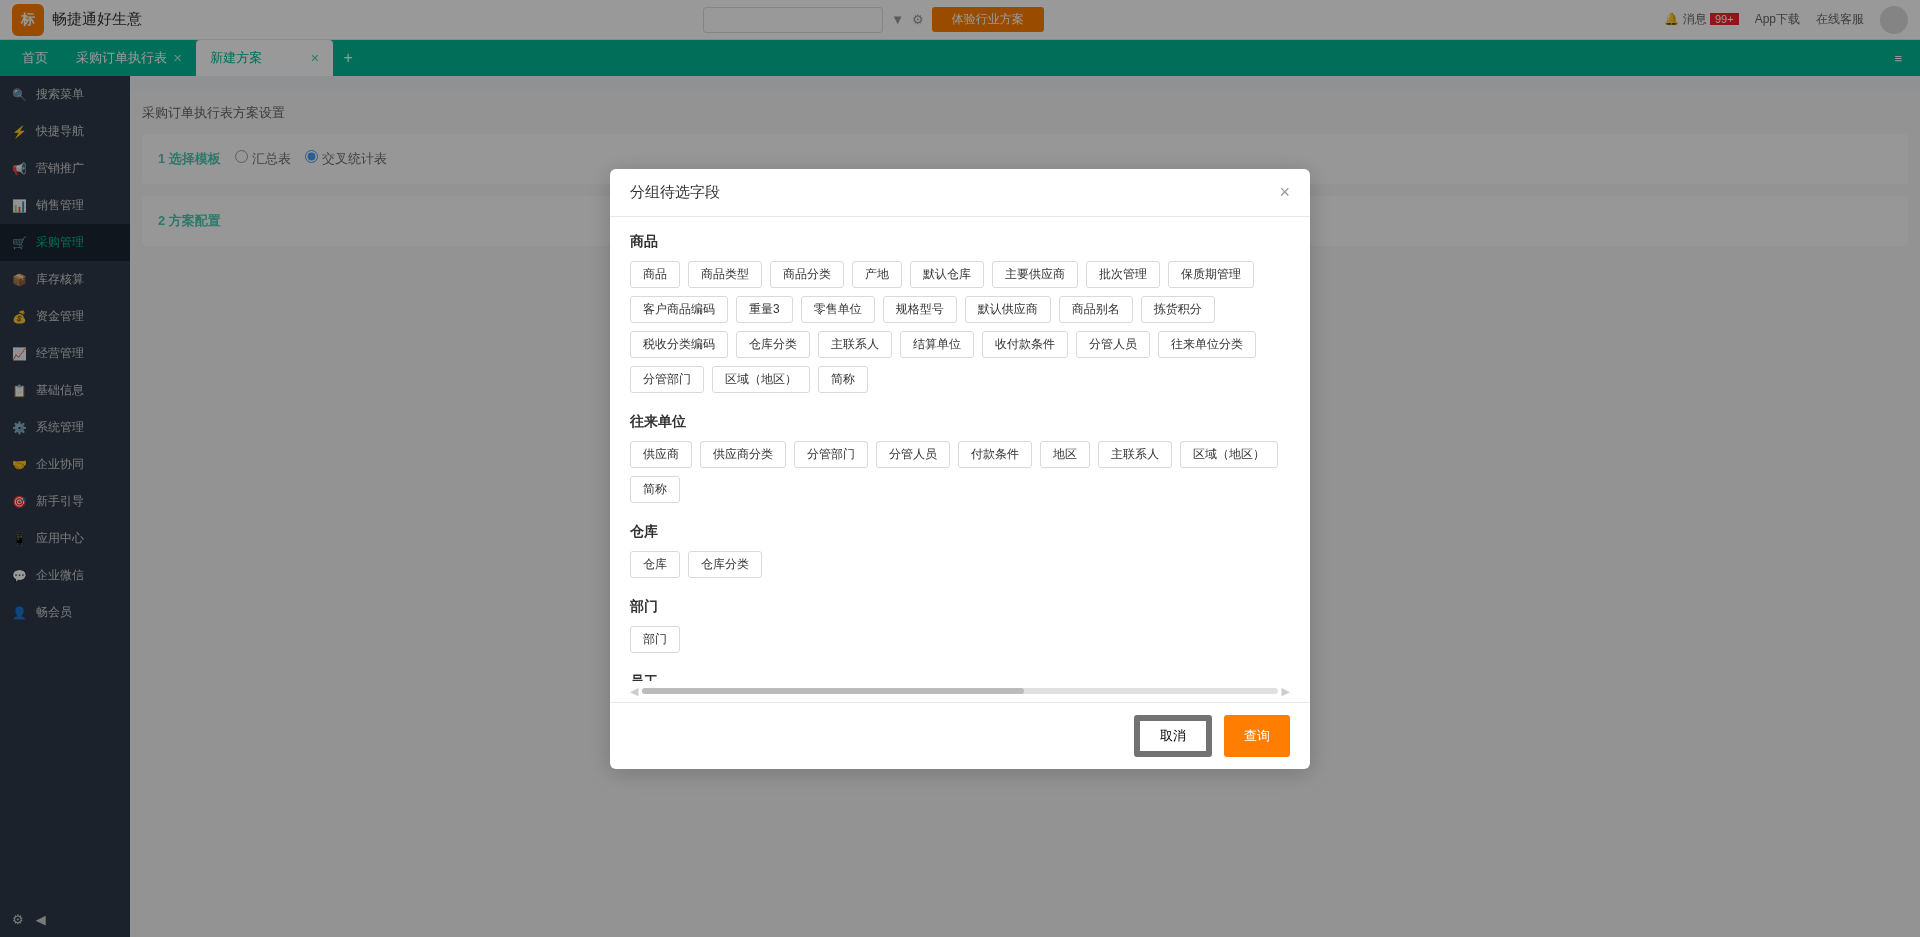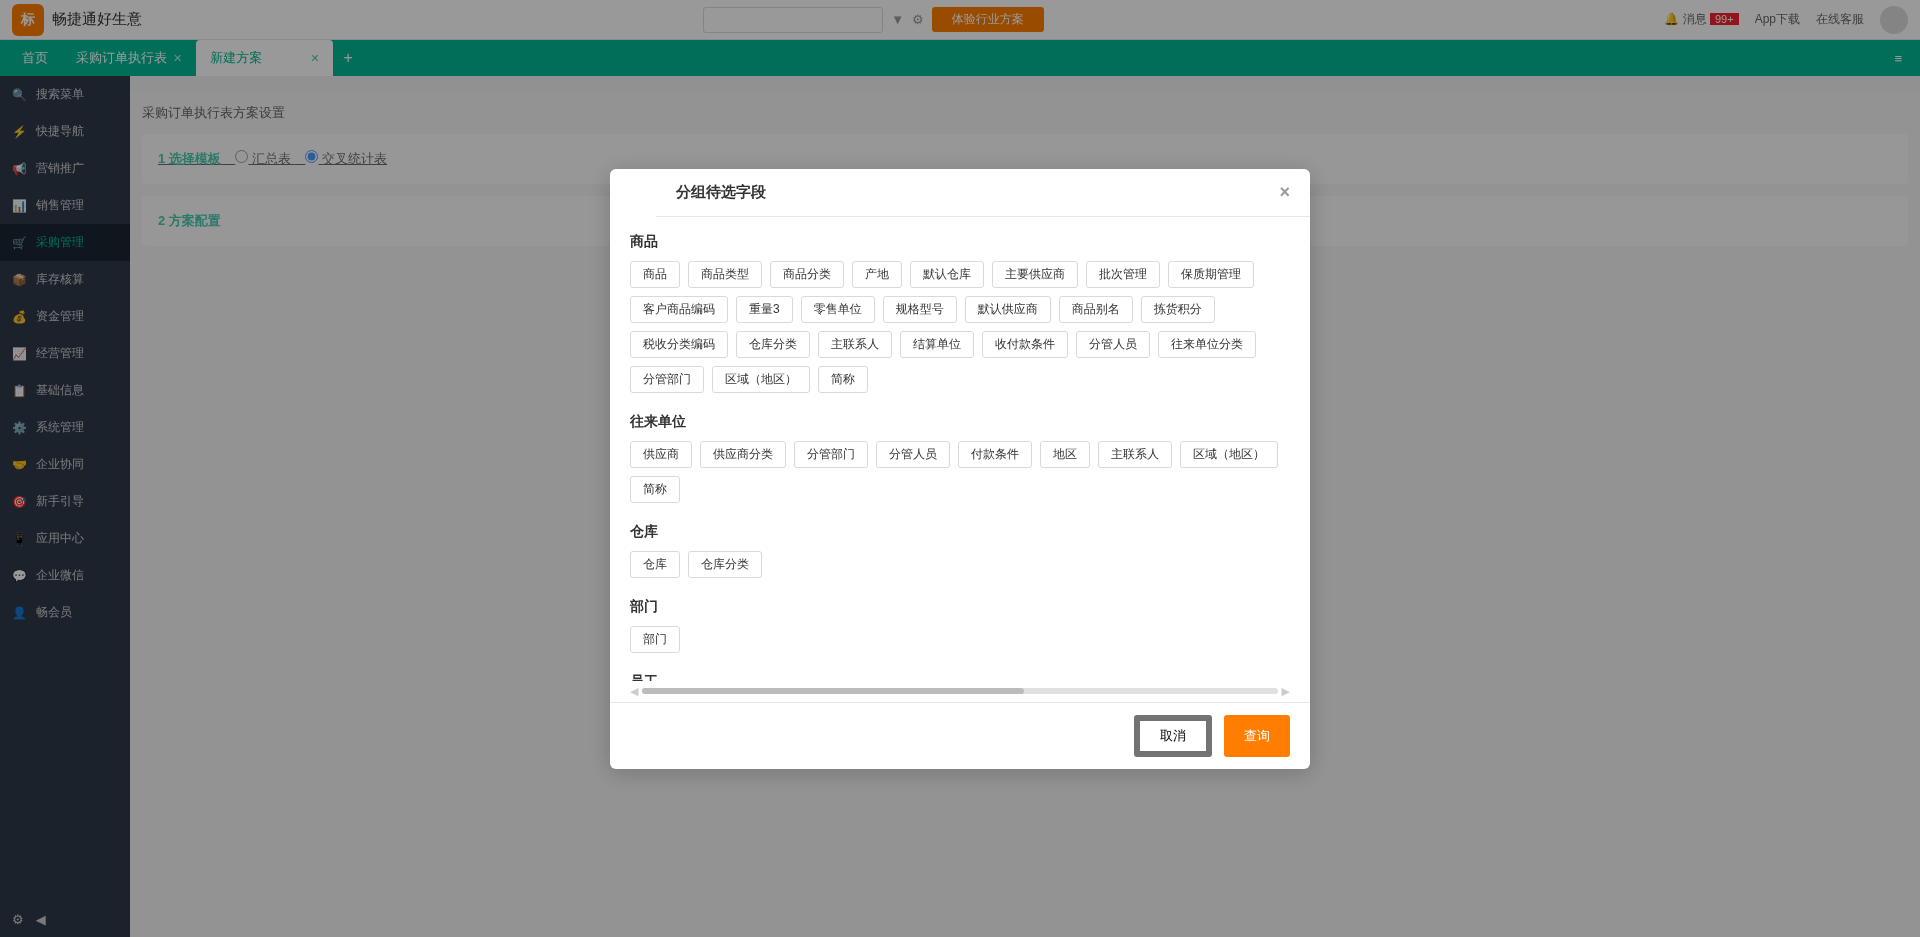--- a/index.html
+++ b/index.html
@@ -167,23 +167,22 @@
       position: relative;
       box-shadow: 0 4px 24px rgba(0,0,0,0.2);
     }
     .modal-header {
       padding: 14px 20px;
       border-bottom: 1px solid #e8e8e8;
       display: flex;
       align-items: flex-start;
       justify-content: space-between;
       font-size: 15px;
-      font-weight: bold;
+      font-weight: normal;
       color: #333;
-      margin-left: 46px;
     }
     .modal-close {
       cursor: pointer;
       color: #999;
       font-size: 18px;
       line-height: 1;
     }
     .modal-body {
       padding: 16px 20px;
       overflow-y: auto;
@@ -361,21 +360,21 @@
       <span>畅会员</span>
     </div>
     <div class="sidebar-bottom">
       <span style="cursor:pointer;">⚙</span>
       <span style="cursor:pointer;">◀</span>
     </div>
   </div>
 
   <div class="content-area">
     <div class="page-title">采购订单执行表方案设置</div>
-    <div class="section-box" style="opacity:0.7;text-decoration:underline;">
+    <div class="section-box" style="opacity:0.7;">
       <span style="color:#00b894;font-weight:bold;">1 选择模板</span>
       &nbsp;&nbsp;
       <label>
         <input type="radio" name="template" style=""> <span>汇总表</span>
       </label>
       &nbsp;&nbsp;
       <label>
         <input type="radio" name="template" checked="" style=""> <span>交叉统计表</span>
       </label>
     </div>

